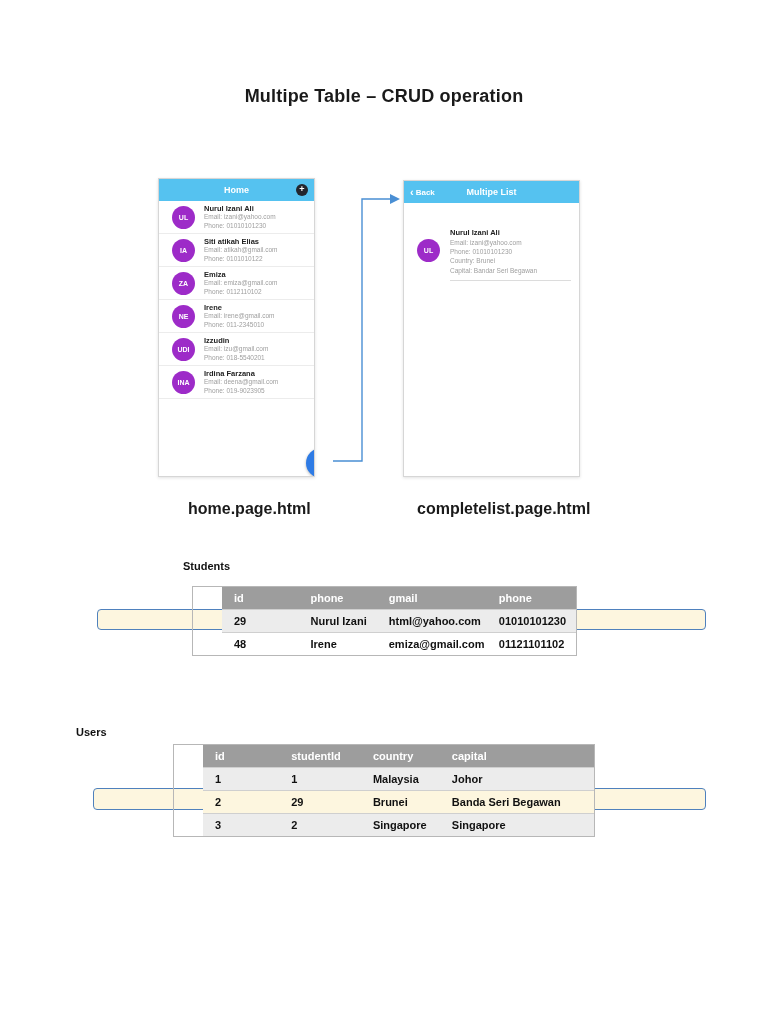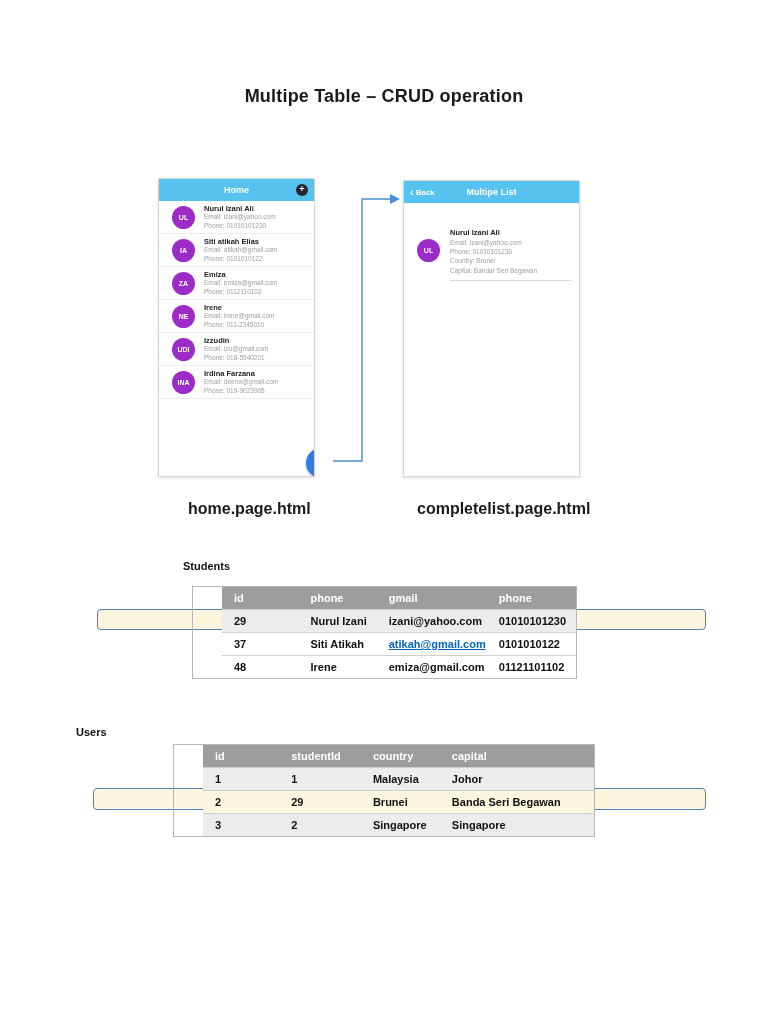--- a/index.html
+++ b/index.html
@@ -202,28 +202,22 @@
   <div class="dtable students">
     <div class="trow thead">
       <div class="tcell">id</div>
       <div class="tcell">phone</div>
       <div class="tcell">gmail</div>
       <div class="tcell">phone</div>
     </div>
     <div class="trow gray">
       <div class="tcell">29</div>
       <div class="tcell">Nurul Izani</div>
-      <div class="tcell">izani@yahoo.com</div>
+      <div class="tcell">html@yahoo.com</div>
       <div class="tcell">01010101230</div>
-    </div>
-    <div class="trow white">
-      <div class="tcell">37</div>
-      <div class="tcell">Siti Atikah</div>
-      <div class="tcell link">atikah@gmail.com</div>
-      <div class="tcell">0101010122</div>
     </div>
     <div class="trow white">
       <div class="tcell">48</div>
       <div class="tcell">Irene</div>
       <div class="tcell">emiza@gmail.com</div>
       <div class="tcell">01121101102</div>
     </div>
   </div>
 
   <div class="seclabel s2">Users</div>

